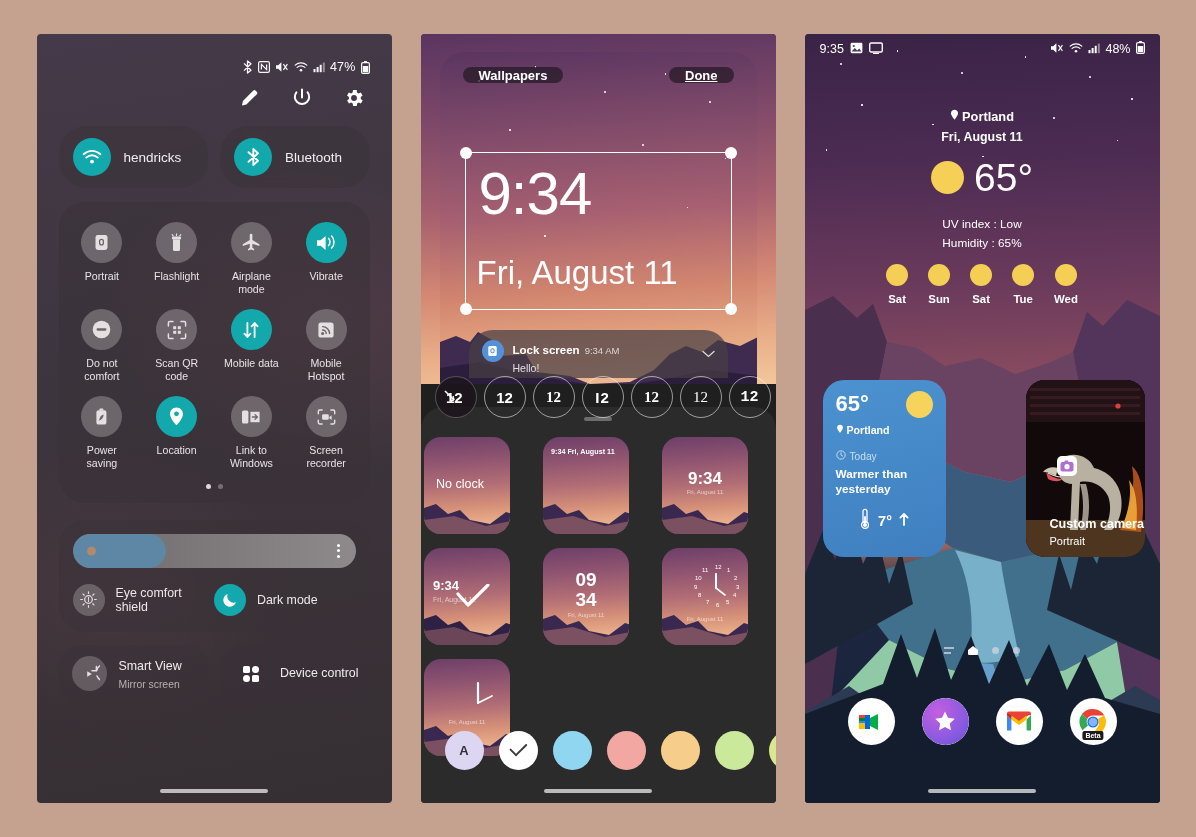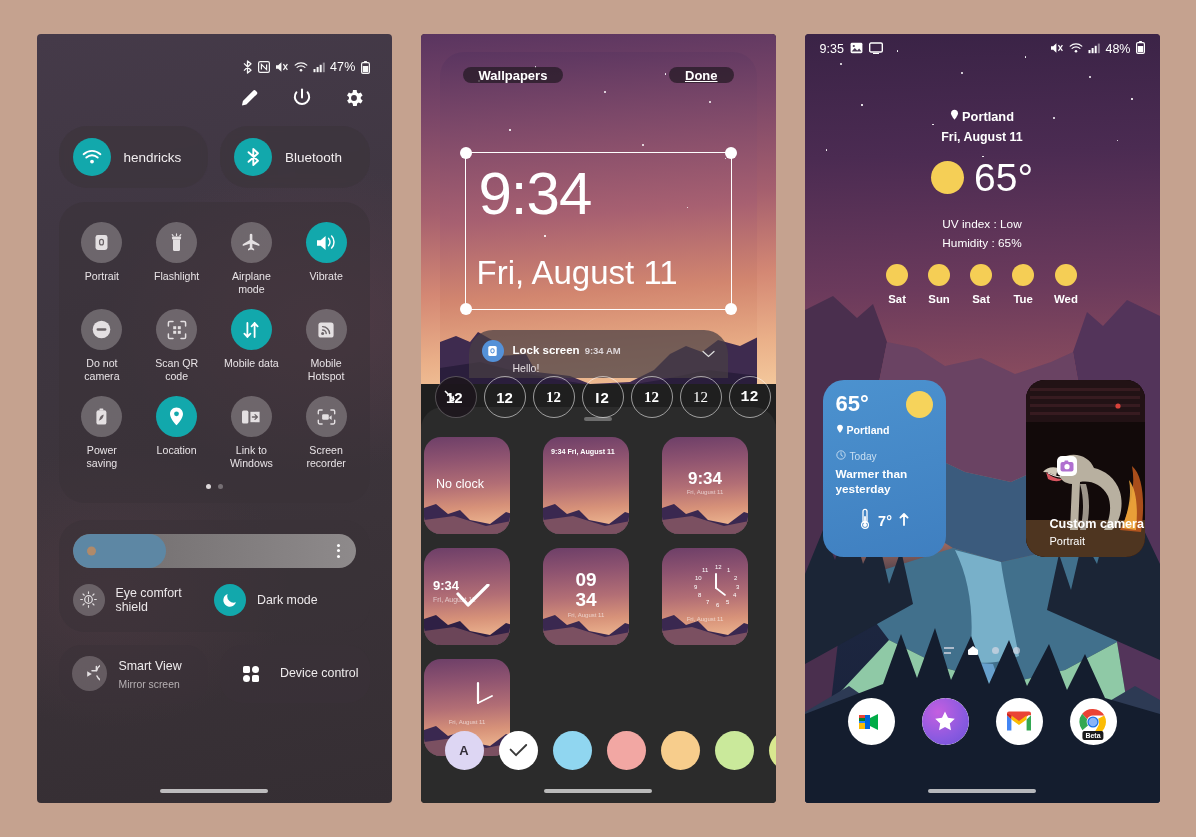--- a/index.html
+++ b/index.html
@@ -104,21 +104,21 @@
   .selbox { position:absolute; left:44px; right:44px; top:118px; height:158px; border:1.6px solid #fff; z-index:5;}
   .selbox .h { position:absolute; width:12px;height:12px;border-radius:50%;background:#fff;}
   .selbox .h.tl{left:-6px;top:-6px;} .selbox .h.tr{right:-6px;top:-6px;}
   .selbox .h.bl{left:-6px;bottom:-6px;} .selbox .h.br{right:-6px;bottom:-6px;}
   .lp-time { position:absolute; left:58px; top:130px; color:#fff; font-size:60px; font-weight:300; letter-spacing:-1px; z-index:6; line-height:1;}
   .lp-date { position:absolute; left:56px; top:222px; color:#fff; font-size:33px; font-weight:300; z-index:6; line-height:1;}
 
   .notif { position:absolute; left:48px; right:48px; top:296px; height:48px; border-radius:24px 24px 0 0; background:rgba(72,62,68,.72); z-index:6; display:flex; align-items:flex-start; padding:10px 14px 0 13px; gap:9px;}
   .notif-ic { width:22px;height:22px;border-radius:50%;background:#5491d8; display:flex;align-items:center;justify-content:center;flex:none;}
   .notif-t { color:#fff; font-size:11.5px; font-weight:bold; }
-  .notif-time { color:#ddd6d9; font-size:9.5px; margin-left:5px; font-weight:bold;}
+  .notif-time { color:#ddd6d9; font-size:9.5px; margin-left:5px; font-weight:normal;}
   .notif-sub { color:#e4dde0; font-size:10.5px; }
   .notif-chev { position:absolute; right:13px; top:14px; color:#ddd; }
 
   .clockcarousel { position:absolute; left:0; right:0; top:340px; height:46px; display:flex; align-items:center; gap:7px; padding-left:14px; z-index:7; overflow:hidden;}
   .cc-item { width:42px;height:42px;border-radius:50%; border:1px solid rgba(255,255,255,.55); display:flex;align-items:center;justify-content:center; color:#fff; flex:none; cursor:pointer;}
   .cc-item.sel { background:rgba(28,22,28,.88); border-color:rgba(255,255,255,.25);}
 
   .sheet { position:absolute; left:0; right:0; top:373px; bottom:0; background:#2b2b2b; border-radius:22px 22px 0 0; }
   .sheet .grab { width:28px;height:3.5px;border-radius:2px;background:#6d6d6d;margin:10px auto 0 auto;}
   .wpgrid { display:grid; grid-template-columns: repeat(3, 110px); justify-content:center; column-gap:9px; row-gap:14px; padding: 16px 0 0 0;}
@@ -314,21 +314,21 @@
           <span class="tile-lb">Vibrate</span>
         </div>
 
         <div class="tile">
           <span class="tile-ic">
             <svg width="21" height="21" viewBox="0 0 22 22">
                 <circle cx="11" cy="11" r="9.2" fill="#e4e0e2"></circle>
                 <rect x="5.8" y="9.8" width="10.4" height="2.4" rx="1.2" fill="#6b6468"></rect>
               </svg>
           </span>
-          <span class="tile-lb">Do not camera</span>
+          <span class="tile-lb">Do not comfort</span>
         </div>
 
         <div class="tile">
           <span class="tile-ic">
             <svg width="22" height="22" viewBox="0 0 22 22">
                 <path d="M2.4 7V3.8A1.4 1.4 0 013.8 2.4H7M15 2.4h3.2A1.4 1.4 0 0119.6 3.8V7M19.6 15v3.2a1.4 1.4 0 01-1.4 1.4H15M7 19.6H3.8a1.4 1.4 0 01-1.4-1.4V15" fill="none" stroke="#e4e0e2" stroke-width="1.5" stroke-linecap="round"></path>
                 <rect x="7.2" y="7.2" width="3" height="3" fill="#e4e0e2"></rect>
                 <rect x="11.8" y="7.2" width="3" height="3" fill="#e4e0e2"></rect>
                 <rect x="7.2" y="11.8" width="3" height="3" fill="#e4e0e2"></rect>
                 <rect x="11.8" y="11.8" width="3" height="3" fill="#e4e0e2"></rect>

